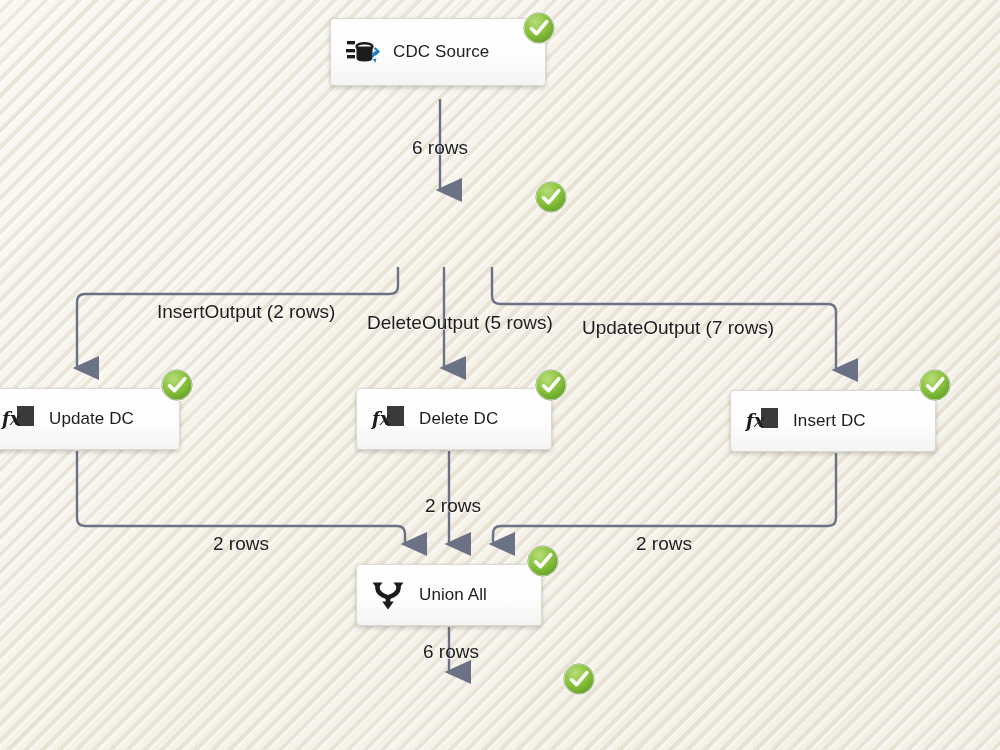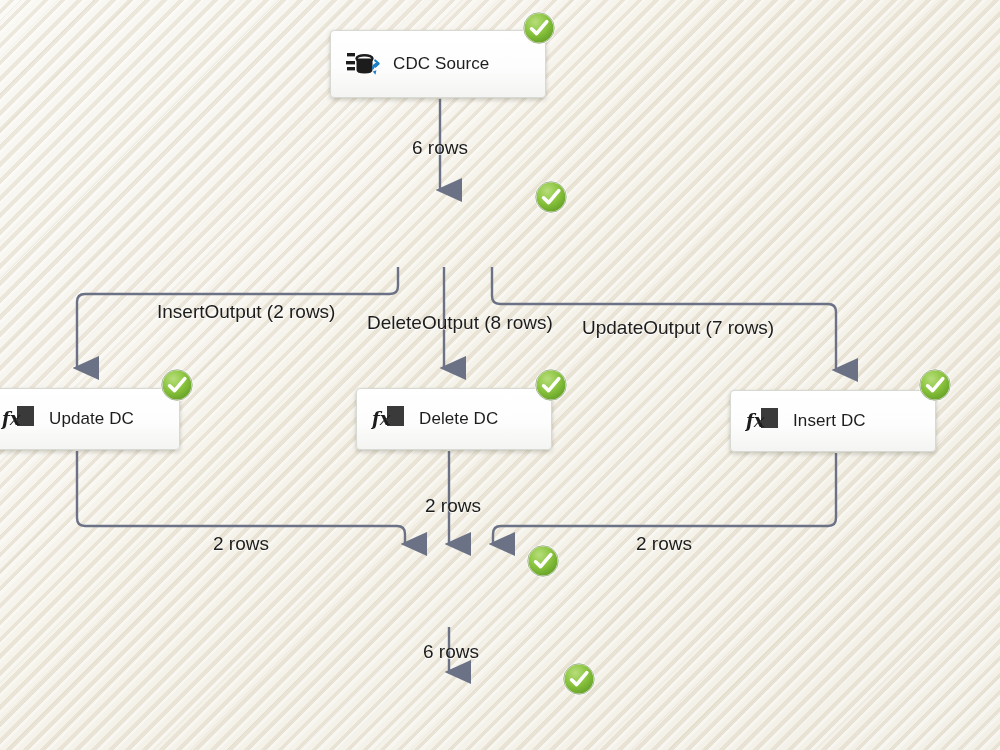--- a/index.html
+++ b/index.html
@@ -87,21 +87,21 @@
       <path d="M 77 451 L 77 518 Q 77 526 85 526 L 397 526 Q 405 526 405 534 L 405 544" marker-end="url(#ah)"></path>
 
       <path d="M 449 451 L 449 544" marker-end="url(#ah)"></path>
 
       <path d="M 836 453 L 836 518 Q 836 526 828 526 L 501 526 Q 493 526 493 534 L 493 544" marker-end="url(#ah)"></path>
 
       <path d="M 449 627 L 449 672" marker-end="url(#ah)"></path>
     </g>
   </svg>
 
-  <div class="node" style="left:330px;top:30px;width:216px;height:68px;">
+  <div class="node" style="left:330px;top:18px;width:216px;height:68px;">
     <span class="nd-icon">
       <svg width="36" height="36" viewBox="0 0 36 36">
         <rect x="2" y="7" width="8" height="3.4" fill="#1c1c1c"></rect>
         <rect x="1" y="15" width="9" height="3.4" fill="#1c1c1c"></rect>
         <rect x="2" y="21" width="8" height="3.4" fill="#1c1c1c"></rect>
         <ellipse cx="19.5" cy="12.6" rx="8" ry="3.4" fill="#ffffff" stroke="#1c1c1c" stroke-width="2.4"></ellipse>
         <path d="M 11.5 12.6 L 11.5 24 Q 11.5 27.6 19.5 27.6 Q 27.5 27.6 27.5 24 L 27.5 12.6 Z" fill="#1c1c1c"></path>
         <path d="M 30.2 14.5 l 3.4 3.1 -3.4 3.1" fill="none" stroke="#1b7fc4" stroke-width="2.2" stroke-linecap="round" stroke-linejoin="round"></path>
         <path d="M 33.4 17.6 q -5.6 0.4 -5.6 5.6" fill="none" stroke="#1b7fc4" stroke-width="2.2"></path>
         <path d="M 30.4 28.8 l -2.6 -3.4 3.6 -1.1" fill="#1b7fc4"></path>
@@ -169,38 +169,50 @@
     <span class="nd-label">Insert DC</span>
   </div>
   <span class="badge" style="left:918px;top:368px;">
     <svg width="34" height="34" viewBox="0 0 34 34">
       <circle cx="17" cy="17" r="15.3" fill="url(#okgrad)" stroke="#ffffff" stroke-width="1.8"></circle>
       <circle cx="17" cy="17" r="15.3" fill="none" stroke="rgba(60,95,15,0.45)" stroke-width="1"></circle>
       <path d="M 9.6 17.8 L 14.6 22.6 L 24.8 10.6" fill="none" stroke="#ffffff" stroke-width="3.6" stroke-linecap="round" stroke-linejoin="round"></path>
     </svg>
   </span>
 
+  <div class="node" style="left:356px;top:564px;width:186px;height:62px;">
+    <span class="nd-icon">
+      <svg width="34" height="34" viewBox="0 0 34 34">
+        <path d="M 6.5 5 L 6.5 10 Q 6.5 16 17 19.5 Q 27.5 16 27.5 10 L 27.5 5" fill="none" stroke="#1c1c1c" stroke-width="4.6" stroke-linecap="butt"></path>
+        <path d="M 1.6 4.4 L 11.4 4.4 L 6.5 11.4 Z" fill="#1c1c1c"></path>
+        <path d="M 22.6 4.4 L 32.4 4.4 L 27.5 11.4 Z" fill="#1c1c1c"></path>
+        <rect x="14.7" y="17" width="4.6" height="9" fill="#1c1c1c"></rect>
+        <path d="M 11.2 23.5 L 22.8 23.5 L 17 31.6 Z" fill="#1c1c1c"></path>
+      </svg>
+    </span>
+    <span class="nd-label">Union All</span>
+  </div>
   <span class="badge" style="left:526px;top:544px;">
     <svg width="34" height="34" viewBox="0 0 34 34">
       <circle cx="17" cy="17" r="15.3" fill="url(#okgrad)" stroke="#ffffff" stroke-width="1.8"></circle>
       <circle cx="17" cy="17" r="15.3" fill="none" stroke="rgba(60,95,15,0.45)" stroke-width="1"></circle>
       <path d="M 9.6 17.8 L 14.6 22.6 L 24.8 10.6" fill="none" stroke="#ffffff" stroke-width="3.6" stroke-linecap="round" stroke-linejoin="round"></path>
     </svg>
   </span>
 
   <span class="badge" style="left:562px;top:662px;">
     <svg width="34" height="34" viewBox="0 0 34 34">
       <circle cx="17" cy="17" r="15.3" fill="url(#okgrad)" stroke="#ffffff" stroke-width="1.8"></circle>
       <circle cx="17" cy="17" r="15.3" fill="none" stroke="rgba(60,95,15,0.45)" stroke-width="1"></circle>
       <path d="M 9.6 17.8 L 14.6 22.6 L 24.8 10.6" fill="none" stroke="#ffffff" stroke-width="3.6" stroke-linecap="round" stroke-linejoin="round"></path>
     </svg>
   </span>
 
   <span class="edge-label" style="left:412px;top:137px;">6 rows</span>
   <span class="edge-label" style="left:157px;top:301px;">InsertOutput (2 rows)</span>
-  <span class="edge-label" style="left:367px;top:312px;">DeleteOutput (8 rows)</span>
+  <span class="edge-label" style="left:367px;top:312px;">DeleteOutput (5 rows)</span>
   <span class="edge-label" style="left:582px;top:317px;">UpdateOutput (7 rows)</span>
   <span class="edge-label" style="left:213px;top:533px;">2 rows</span>
   <span class="edge-label" style="left:425px;top:495px;">2 rows</span>
   <span class="edge-label" style="left:636px;top:533px;">2 rows</span>
   <span class="edge-label" style="left:423px;top:641px;">6 rows</span>
 
 </div>
 
 </body></html>

